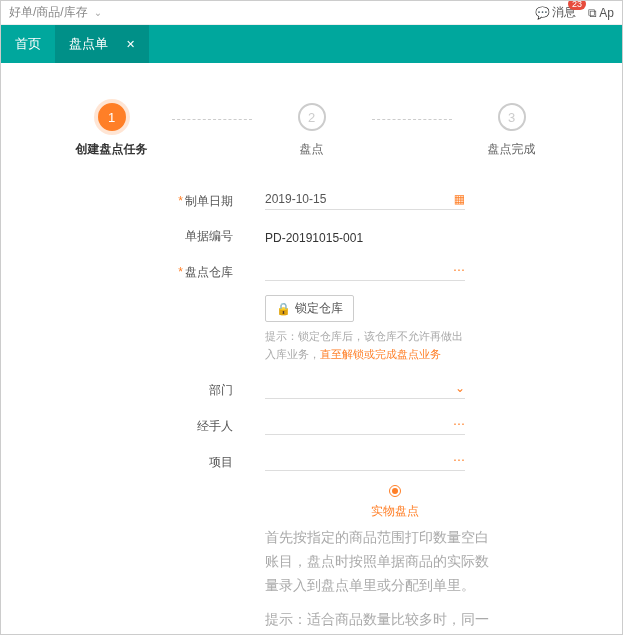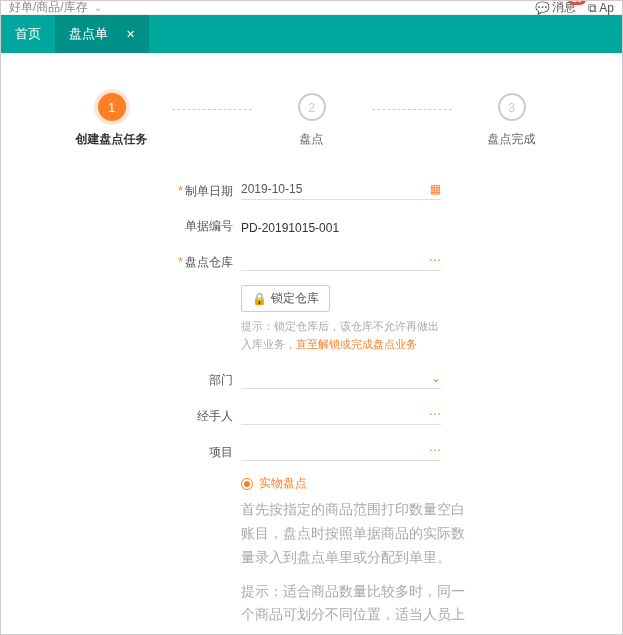--- a/index.html
+++ b/index.html
@@ -1,17 +1,17 @@
 <!DOCTYPE html>
 <html><head>
 <meta charset="utf-8">
 <style>
 * { box-sizing: border-box; margin: 0; padding: 0; }
 body { font-family: "Microsoft YaHei", Arial, sans-serif; font-size: 12px; color: #333; background: #fff; width: 623px; height: 635px; border: 1px solid #ccc; overflow: hidden; }
-.topbar { height: 14px; display: flex; justify-content: space-between; align-items: center; padding: 0 8px; border-bottom: 1px solid #eee; }
+.topbar { height: 24px; display: flex; justify-content: space-between; align-items: center; padding: 0 8px; border-bottom: 1px solid #eee; }
 .topbar-left { display: flex; align-items: center; gap: 6px; color: #888; }
 .chev-down { font-size: 10px; color: #aaa; }
 .topbar-right { display: flex; align-items: center; gap: 12px; font-size: 12px; color: #555; }
 .msg-wrap { position: relative; display: flex; align-items: center; gap: 2px; }
 .badge { position: absolute; top: -6px; right: -10px; background: #e74c3c; color: #fff; font-size: 9px; border-radius: 8px; padding: 0 4px; line-height: 12px; }
 .tabbar { background: #00a79d; height: 38px; display: flex; align-items: stretch; }
 .tab { padding: 0 14px; color: #fff; font-size: 13px; display: flex; align-items: center; gap: 4px; cursor: pointer; }
 .tab.active { background: #009088; gap: 18px; }
 .tab .close { font-size: 11px; }
 .content { padding: 20px 20px 10px 20px; height: calc(100% - 56px); overflow-y: auto; }
@@ -19,29 +19,29 @@
 .step { display: flex; flex-direction: column; align-items: center; width: 120px; }
 .step-circle { width: 28px; height: 28px; border-radius: 50%; border: 2px solid #ccc; color: #ccc; display: flex; align-items: center; justify-content: center; font-size: 13px; background: #fff; }
 .step.active .step-circle { border-color: #ff7f27; background: #ff7f27; color: #fff; box-shadow: 0 0 0 4px rgba(255,127,39,0.2); }
 .step-label { margin-top: 10px; font-size: 12px; color: #666; }
 .step.active .step-label { color: #333; font-weight: bold; }
 .step-line { flex: 0 0 80px; height: 1px; border-top: 1px dashed #ccc; margin-bottom: 22px; }
 .form { margin-left: 150px; }
 .row { display: flex; align-items: flex-end; margin-bottom: 14px; }
 .label { width: 70px; text-align: right; color: #555; font-size: 12px; padding-top: 4px; padding-right: 8px; }
 .req::before { content: "*"; color: #ff7f27; margin-right: 2px; }
-.field { width: 200px; }
+.field { width: 200px; margin-left: 24px; }
 .input-line { border-bottom: 1px solid #ddd; height: 22px; display: flex; align-items: center; justify-content: space-between; color: #555; }
 .cal-icon, .dots-icon, .chev-icon { color: #ff7f27; font-size: 12px; }
 .chev-icon { color: #ff7f27; }
 .static-val { color: #333; padding-top: 4px; }
 .btn { display: inline-flex; align-items: center; gap: 4px; border: 1px solid #ccc; padding: 4px 10px; background: #fff; cursor: pointer; font-size: 12px; color: #555; border-radius: 2px; }
 .hint { color: #aaa; font-size: 11px; margin-top: 6px; line-height: 1.6; max-width: 260px; }
 .hint-orange { color: #ff7f27; }
-.radio-wrap { display: flex; align-items: center; gap: 6px; margin-bottom: 6px; cursor: pointer; }
+.radio-wrap { display: flex; align-items: center; gap: 6px; margin-bottom: 6px; cursor: pointer; flex-direction: column; }
 .radio { width: 12px; height: 12px; border: 1px solid #aaa; border-radius: 50%; display: inline-flex; align-items: center; justify-content: center; }
 .radio.checked { border-color: #ff7f27; }
 .radio.checked::after { content: ""; width: 6px; height: 6px; background: #ff7f27; border-radius: 50%; }
 .radio-label { color: #555; }
 .radio-label.checked { color: #ff7f27; }
 .desc { color: #aaa; font-size: 14px; line-height: 1.7; max-width: 230px; margin: 4px 0 10px 0; }
 </style>
 </head>
 <body>
 

